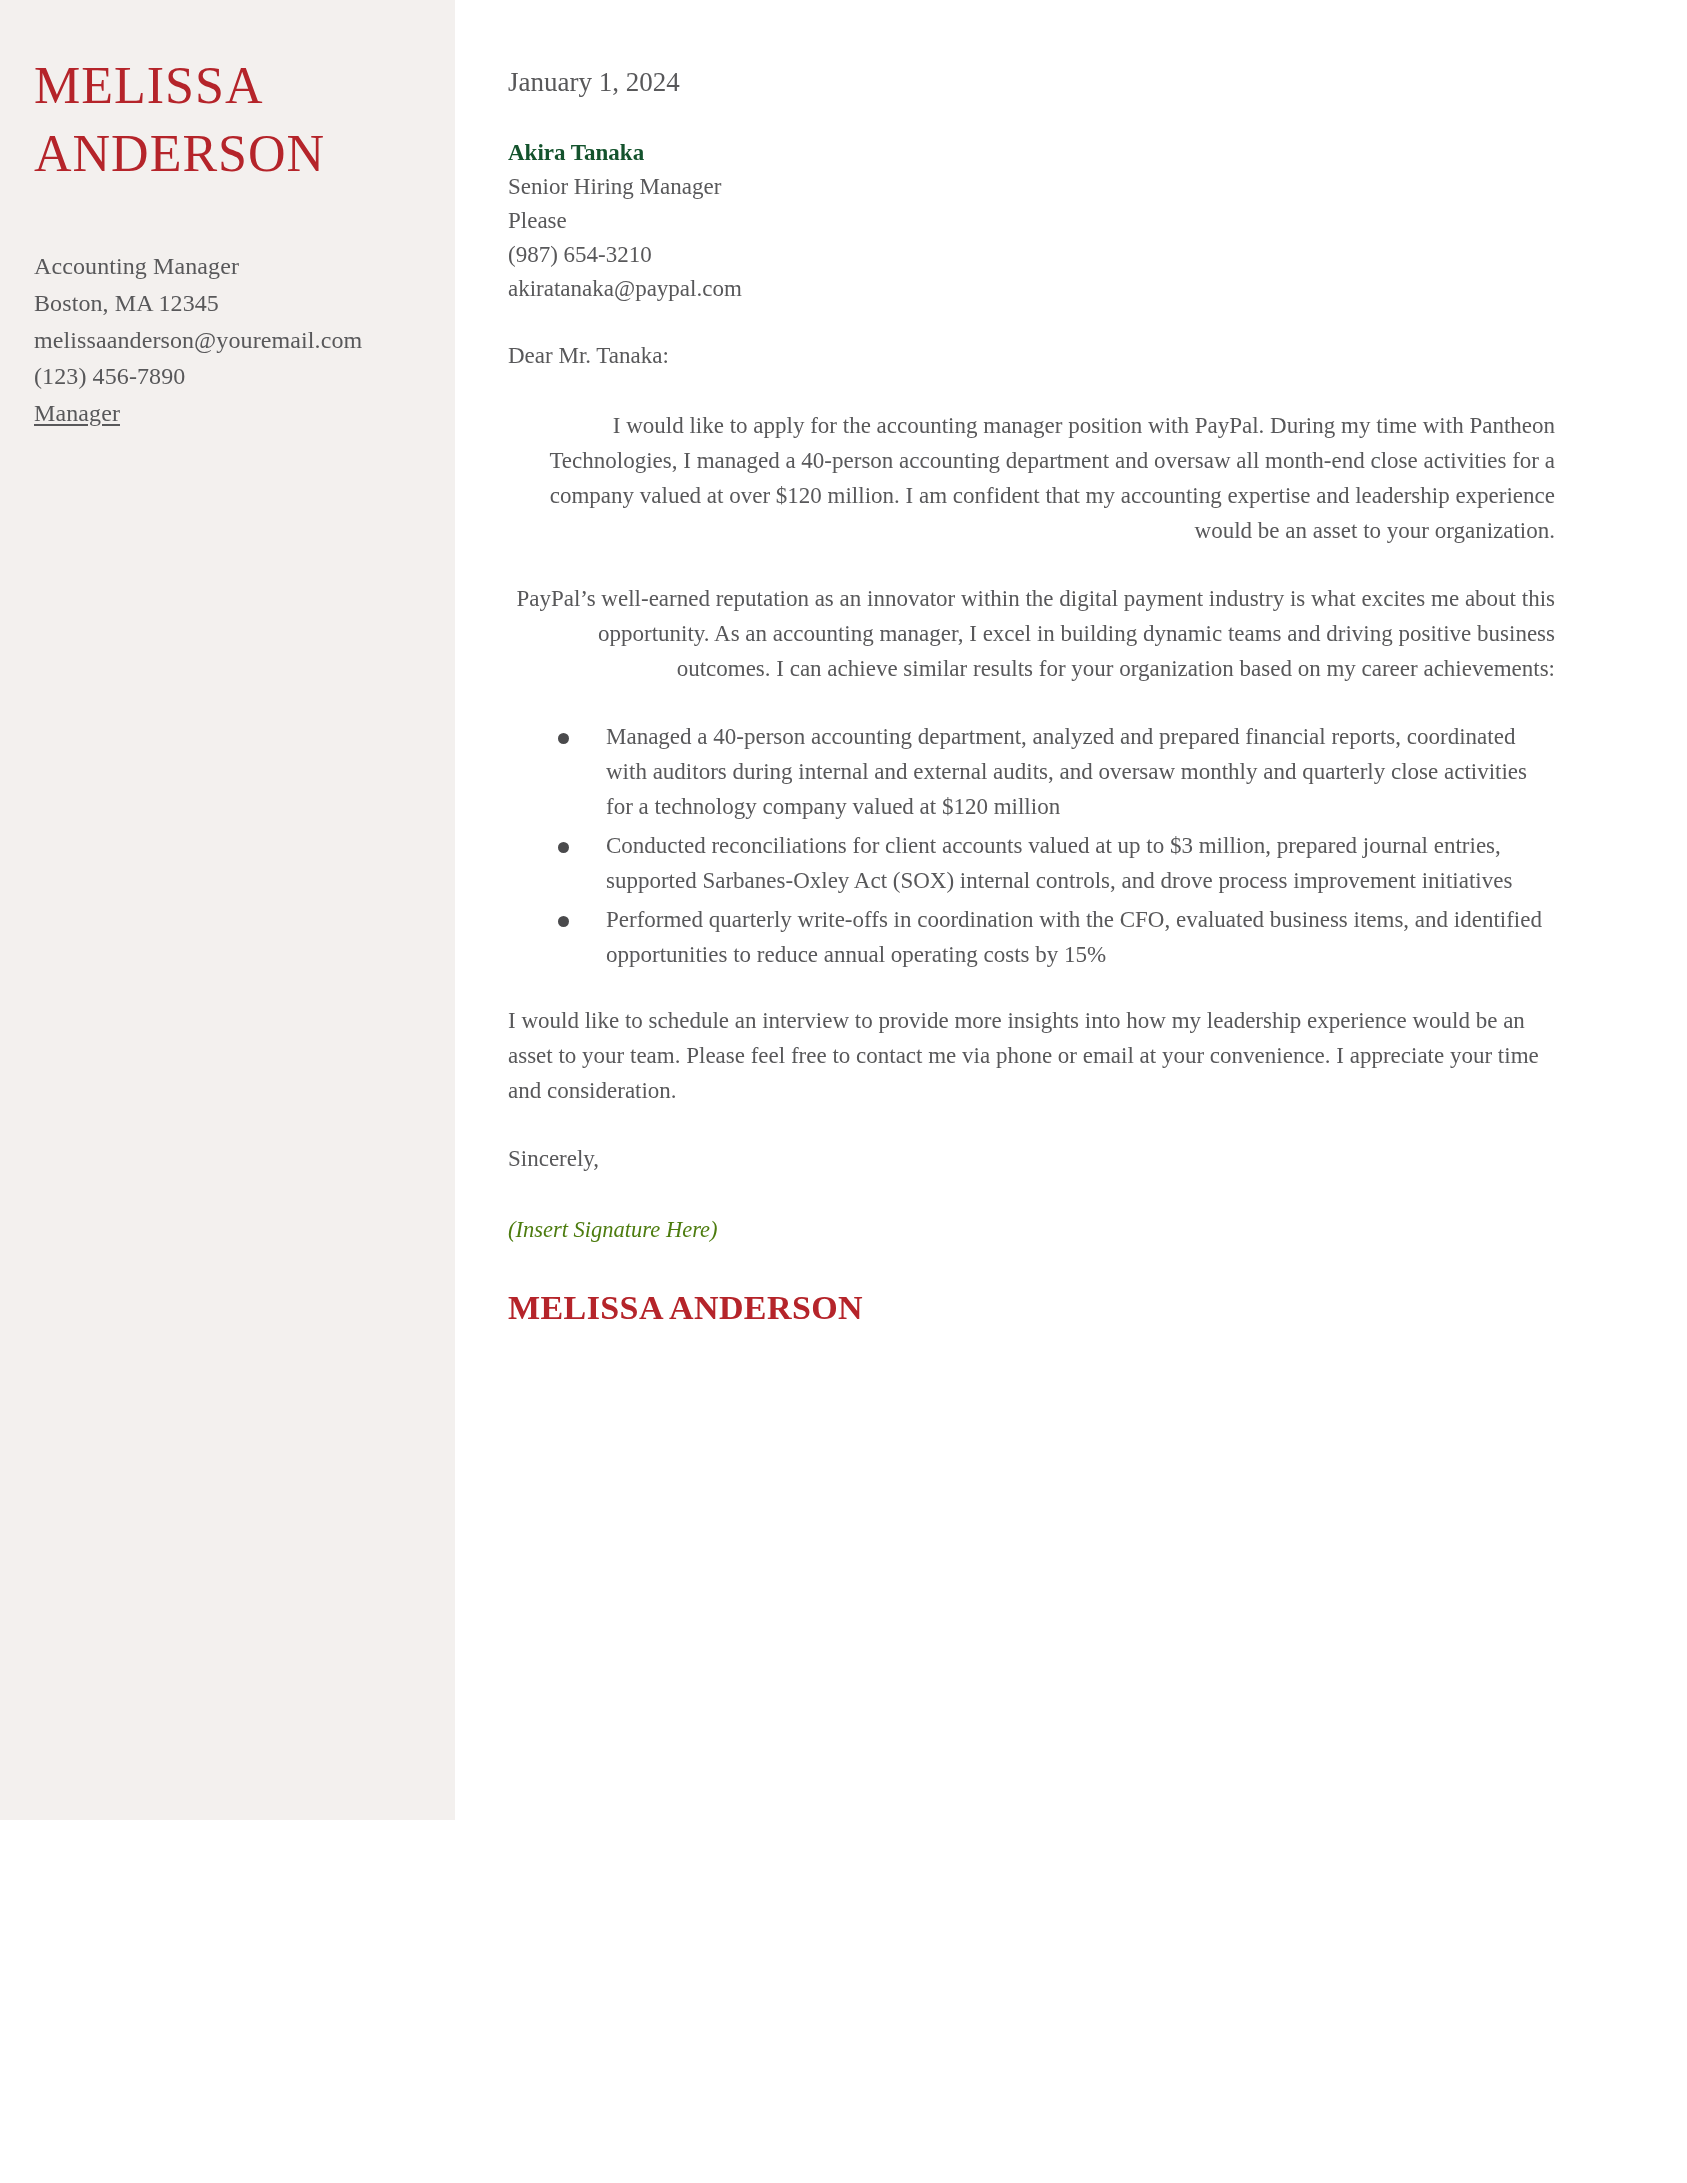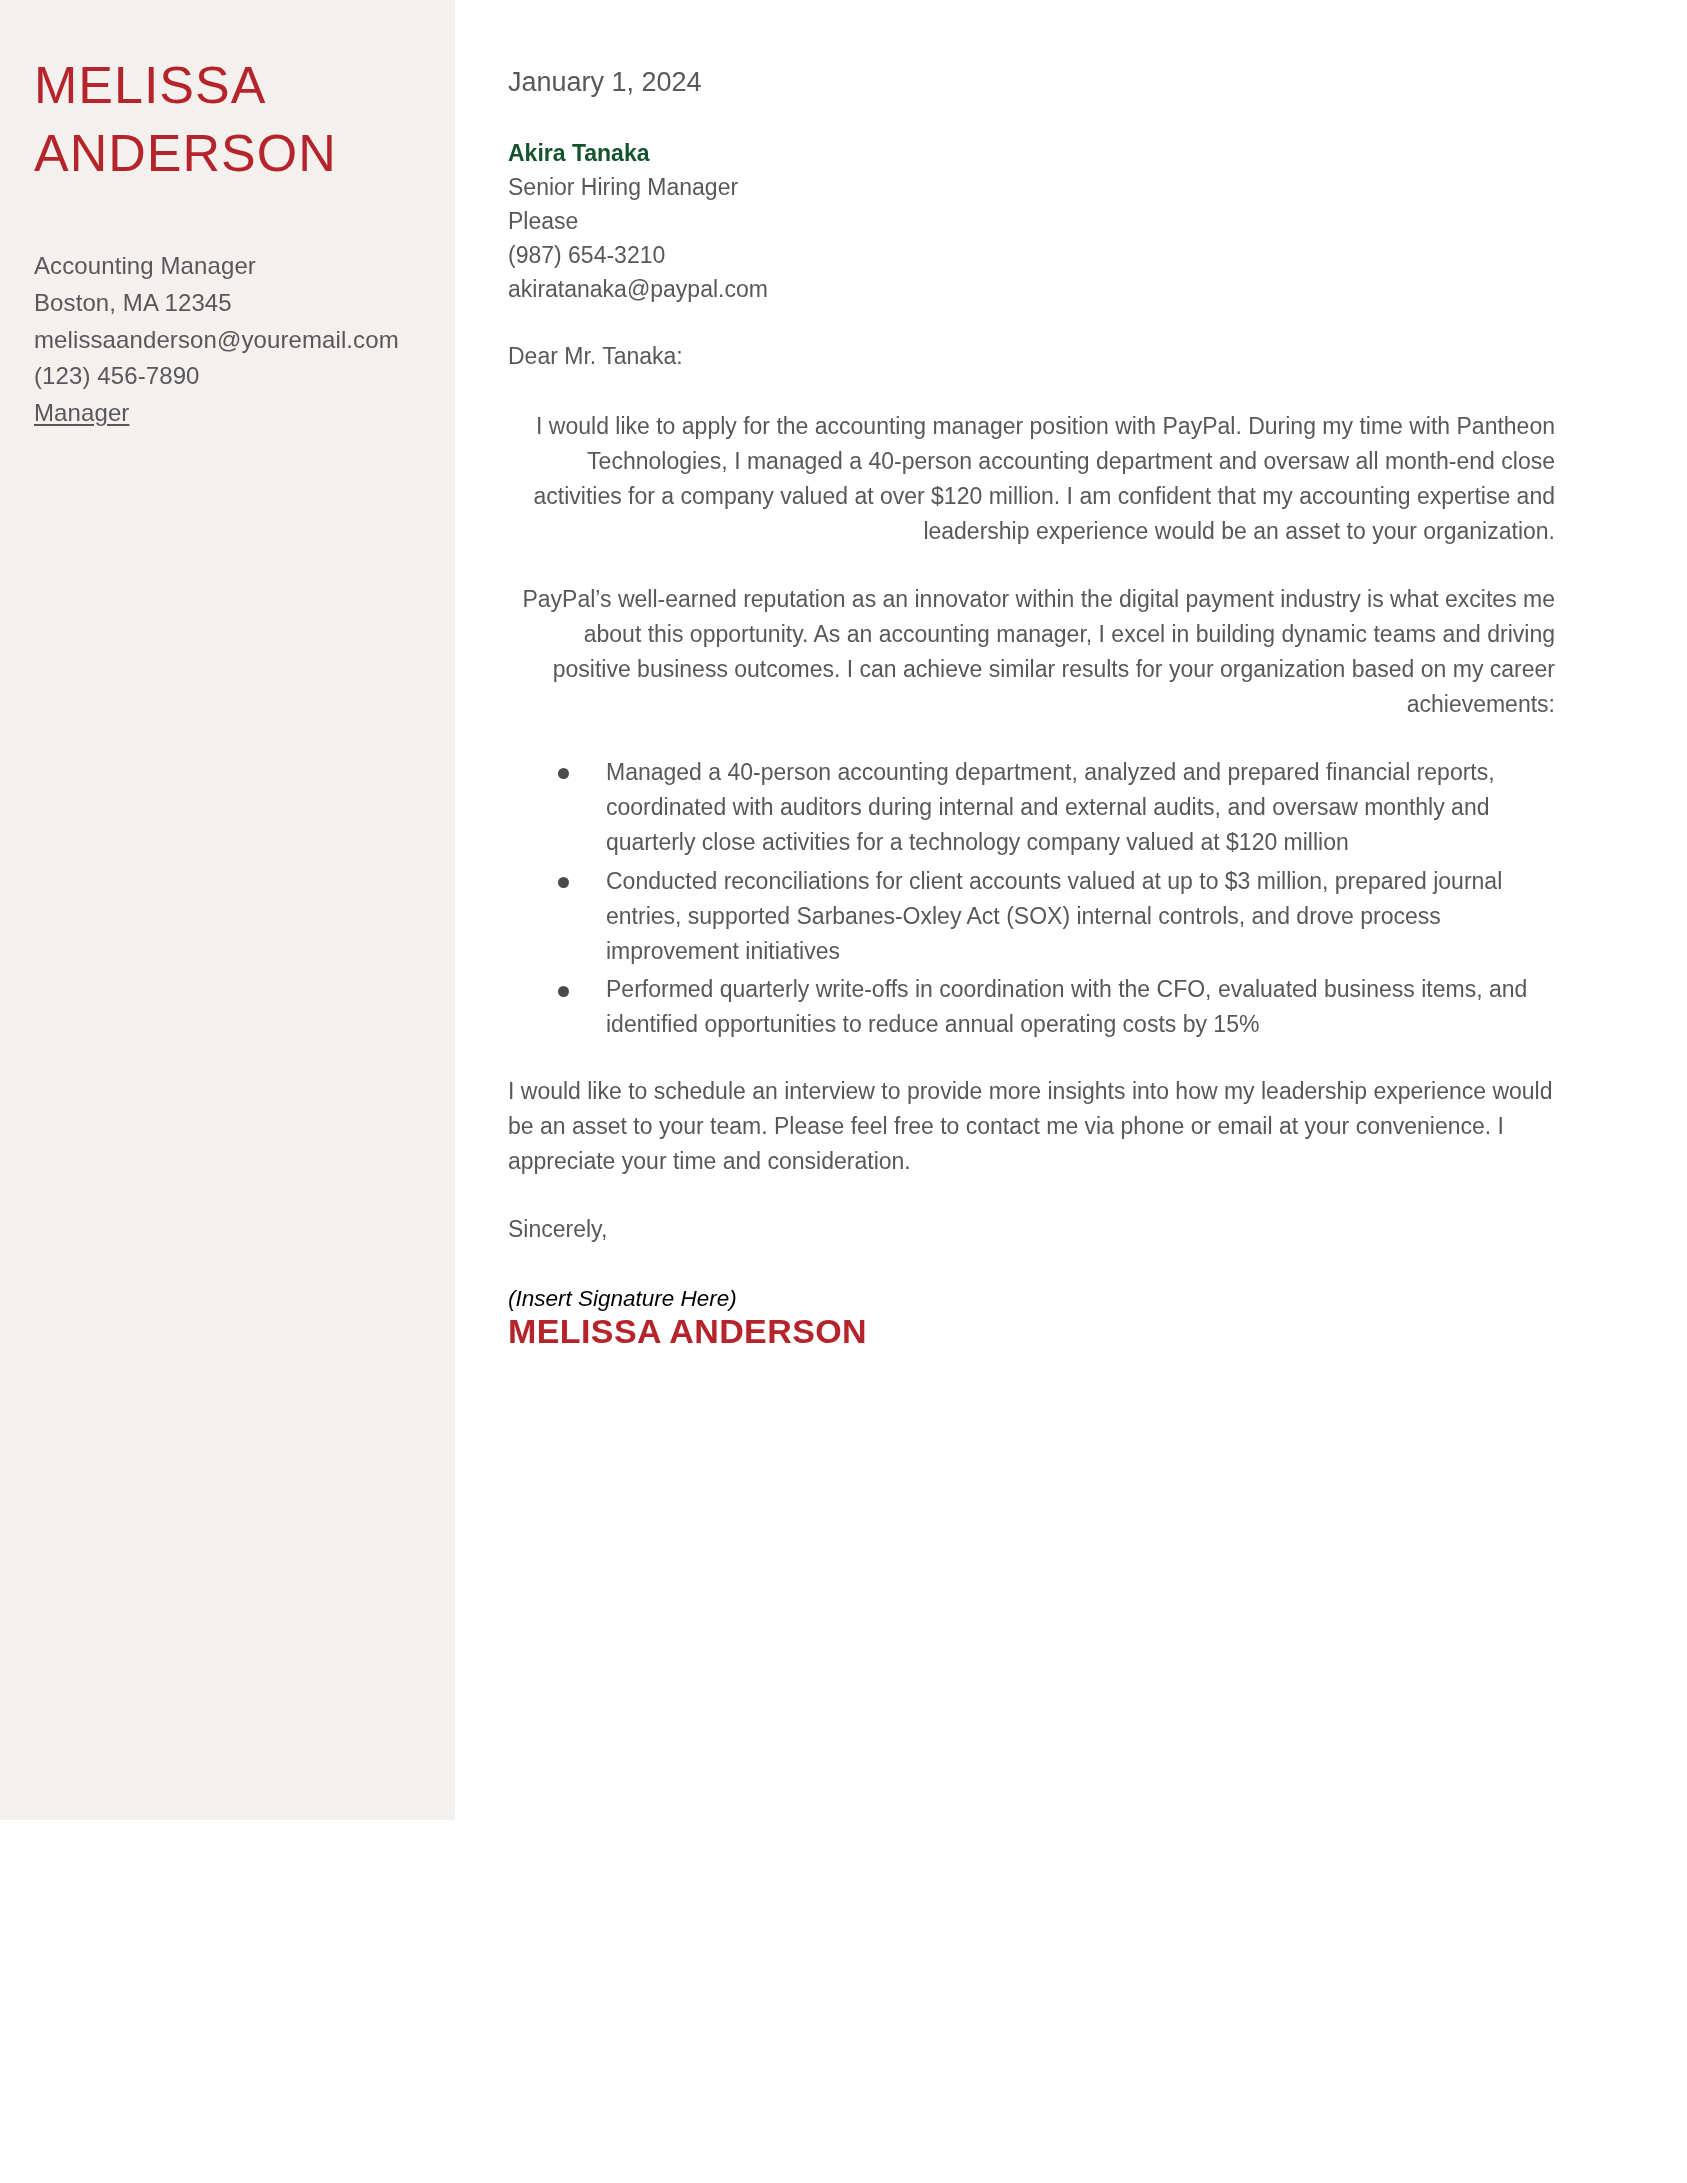--- a/index.html
+++ b/index.html
@@ -14,20 +14,21 @@
     overflow: hidden;
   }
 
   .page {
     position: relative;
     width: 1687px;
     height: 1820px;
     background: #ffffff;
     display: flex;
     align-items: stretch;
+    font-family: Liberation Serif, serif;
   }
 
   
   .sidebar {
     width: 455px;
     min-width: 455px;
     background: #F3F0EE;
     box-sizing: border-box;
     padding: 52px 30px 0 34px;
   }
@@ -133,21 +134,22 @@
 
   .signoff {
     font-size: 23px;
     line-height: 1.4;
     margin-bottom: 41px;
   }
 
   .signature-placeholder {
     font-size: 22.5px;
     font-style: italic;
-    color: #000000;
+    color: #4d7c0f;
+    margin-bottom: 46px;
   }
 
   .signature-name {
     color: #B5242A;
     font-size: 34px;
     font-weight: bold;
     letter-spacing: 0.4px;
   }
 </style>
 </head>

